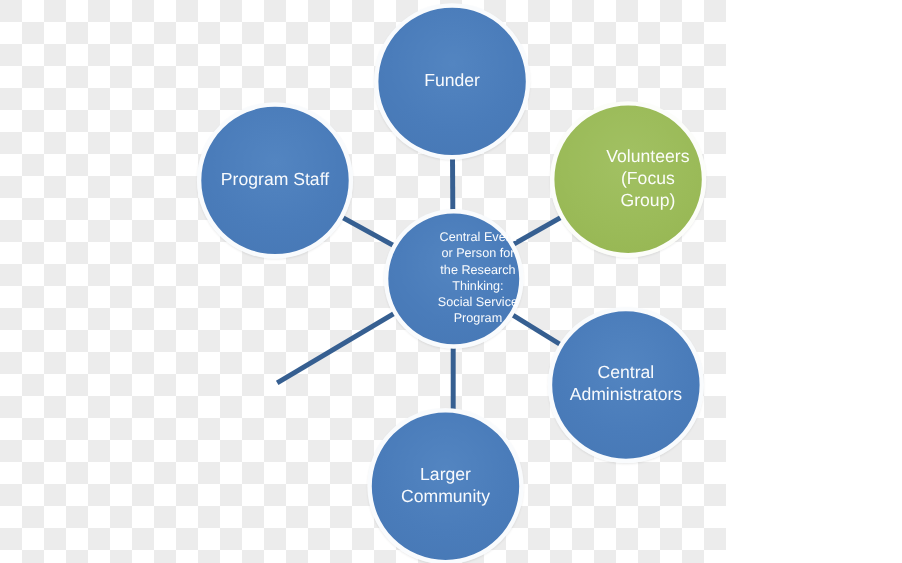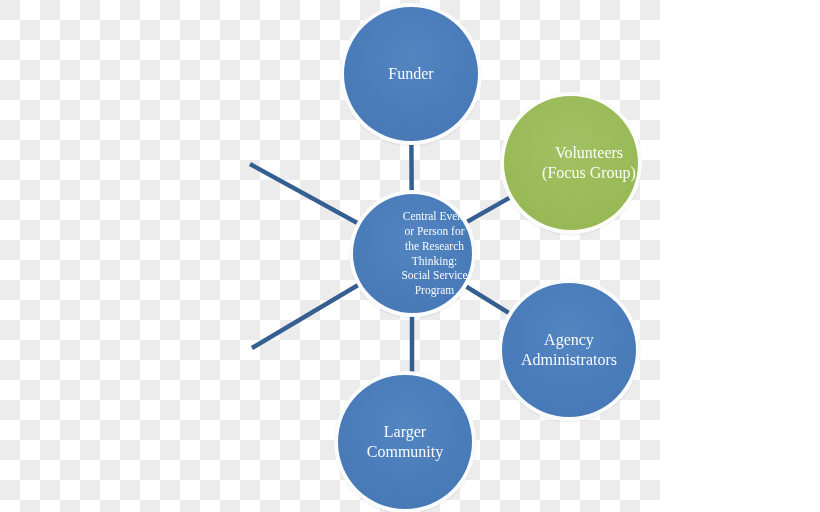--- a/index.html
+++ b/index.html
@@ -11,21 +11,20 @@
     font-family: "Liberation Sans", sans-serif;
   }
   
   .canvas {
     position: relative;
     width: 660px;
     height: 512px;
     background-color: #ffffff;
     background-image: conic-gradient(#ffffff 0 90deg, #ececec 90deg 180deg, #ffffff 180deg 270deg, #ececec 270deg 360deg);
     background-size: 40px 40px;
-    font-family: Liberation Serif, serif;
   }
   .connectors {
     position: absolute;
     left: 0;
     top: 0;
     width: 820px;
     height: 512px;
     z-index: 1;
   }
   .node {
@@ -81,31 +80,34 @@
     <line x1="412" y1="253" x2="571" y2="163" stroke="#365f91" stroke-width="4.5"></line>
     <line x1="412" y1="253" x2="252" y2="348" stroke="#365f91" stroke-width="4.5"></line>
     <line x1="412" y1="253" x2="569" y2="350" stroke="#365f91" stroke-width="4.5"></line>
     <line x1="412" y1="253" x2="412" y2="442" stroke="#365f91" stroke-width="4.5"></line>
   </svg>
 
   <div class="node satellite blue pos-funder">
     <span class="label">Funder</span>
   </div>
 
+  <div class="node satellite blue pos-staff">
+    <span class="label">Program Staff</span>
+  </div>
 
   <div class="node satellite green pos-volunteers">
     <span class="label">Volunteers (Focus Group)</span>
   </div>
 
   <div class="node central blue pos-central">
     <span class="label">Central Event or Person for the Research Thinking: Social Service Program</span>
   </div>
 
 
   <div class="node satellite blue pos-agency">
-    <span class="label">Agency Administrators</span>
+    <span class="label">Central Administrators</span>
   </div>
 
   <div class="node satellite blue pos-community">
     <span class="label">Larger Community</span>
   </div>
 
 </div>
 
 </body></html>

